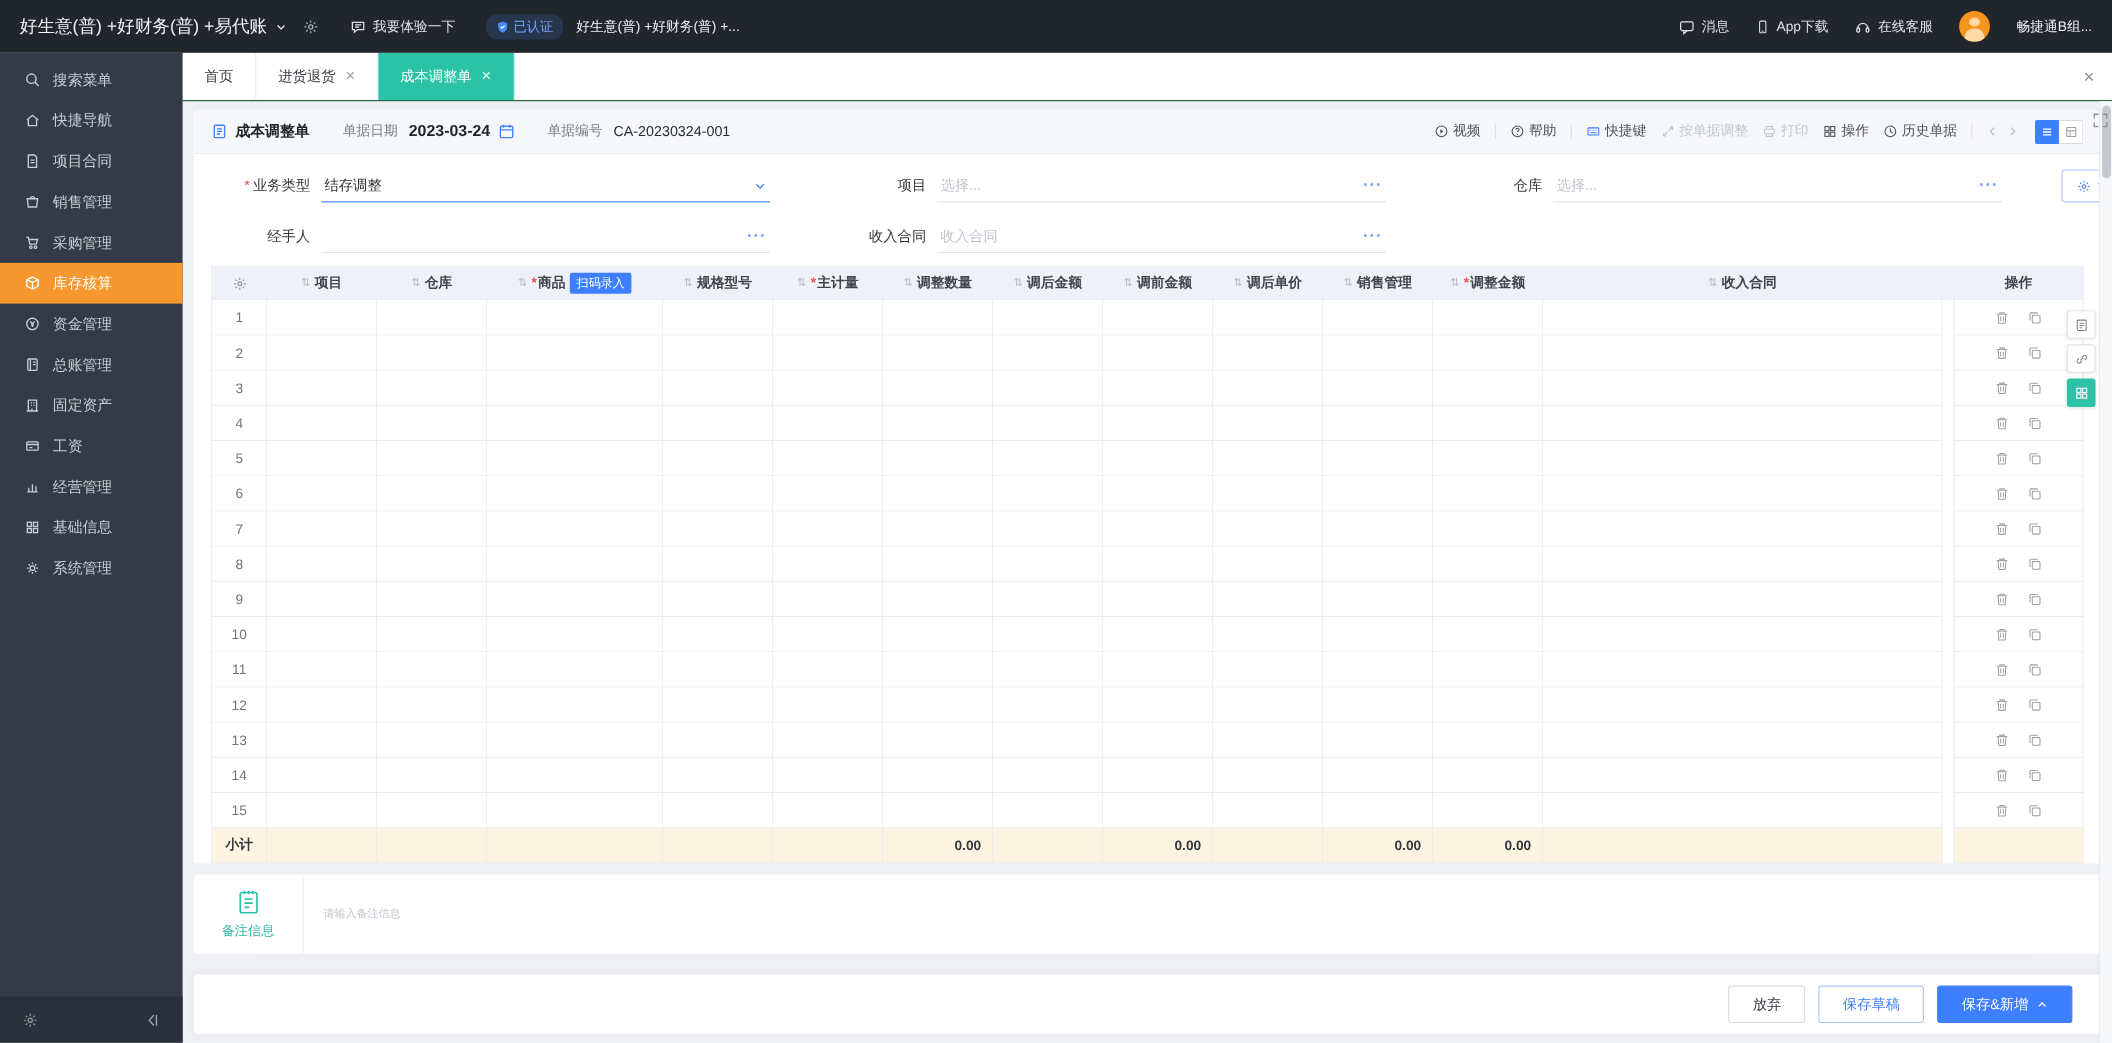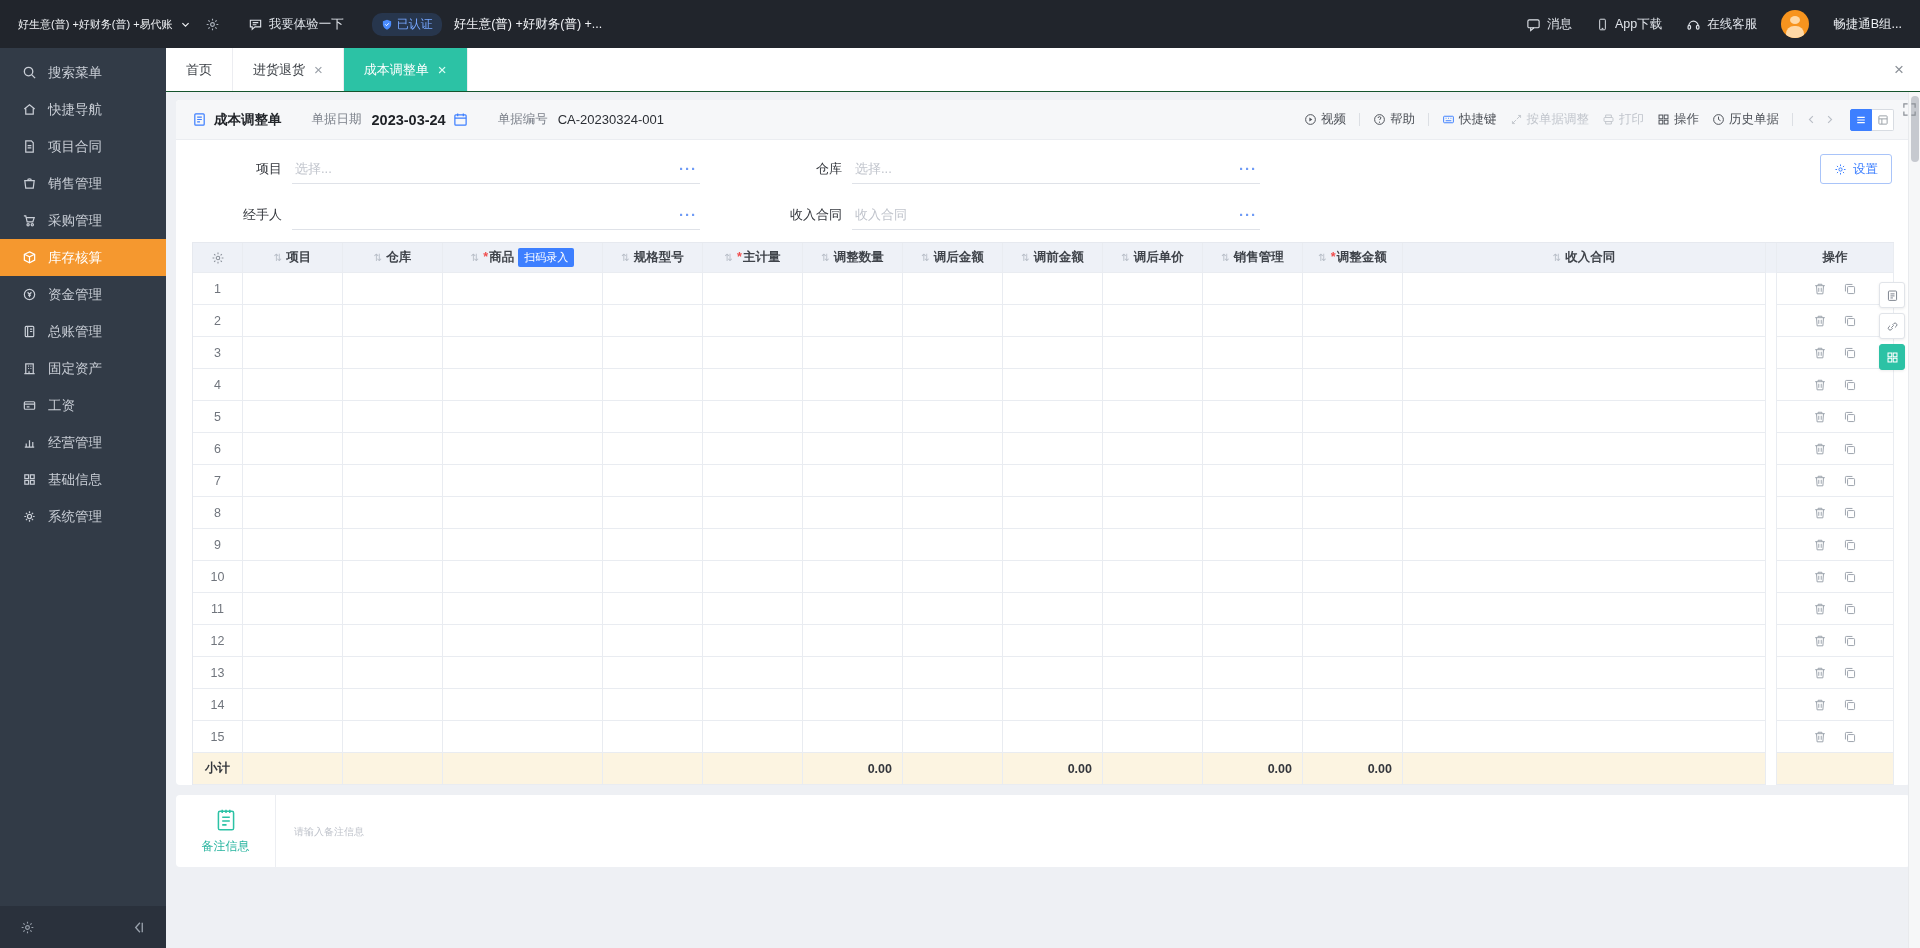--- a/index.html
+++ b/index.html
@@ -7,21 +7,21 @@
   body { font-family: "Liberation Sans", "DejaVu Sans", sans-serif; background: #eef0f4; overflow: hidden; }
   svg { display: block; }
   .app { position: relative; width: 1920px; height: 948px; overflow: hidden; }
 
   
   .topbar { position: absolute; top: 0; left: 0; right: 0; height: 48px; background: #21252c; display: flex; align-items: center; color: #dfe3e9; z-index: 40; }
   .logo { width: 166px; height: 48px; background: #2a2f38; display: flex; align-items: center; gap: 9px; padding: 0 12px; cursor: pointer; flex: 0 0 auto; }
   .logo-text { line-height: 1.25; }
   .logo-title { font-size: 12.5px; font-weight: bold; color: #fff; white-space: nowrap; }
   .logo-sub { font-size: 10.5px; color: #c3c9d2; }
-  .switcher { display: flex; align-items: center; gap: 7px; margin-left: 18px; font-size: 11px; color: #f0f2f5; cursor: pointer; white-space: nowrap; }
+  .switcher { display: flex; align-items: center; gap: 7px; margin-left: 18px; font-size: 16px; color: #f0f2f5; cursor: pointer; white-space: nowrap; }
   .tb-icon-btn { margin-left: 14px; color: #aeb5bf; cursor: pointer; }
   .trial { display: flex; align-items: center; gap: 6px; margin-left: 28px; font-size: 12.5px; cursor: pointer; white-space: nowrap; }
   .certified { display: flex; align-items: center; gap: 4px; margin-left: 28px; padding: 3px 9px; border-radius: 10px; background: rgba(74,140,255,.16); color: #76a6ff; font-size: 12px; cursor: pointer; white-space: nowrap; }
   .suffix { margin-left: 12px; font-size: 12.5px; color: #f0f2f5; white-space: nowrap; }
   .tb-right { margin-left: auto; display: flex; align-items: center; gap: 24px; padding-right: 18px; }
   .tb-item { display: flex; align-items: center; gap: 6px; font-size: 12.5px; color: #dfe3e9; cursor: pointer; white-space: nowrap; }
   .avatar { width: 28px; height: 28px; border-radius: 50%; background: #f7941e; position: relative; cursor: pointer; flex: 0 0 auto; overflow: hidden; }
   .avatar::before { content: ""; position: absolute; left: 9px; top: 6px; width: 10px; height: 8px; border-radius: 50%; background: #ffd9a6; }
   .avatar::after { content: ""; position: absolute; left: 5px; top: 16px; width: 18px; height: 12px; border-radius: 8px 8px 0 0; background: #ffd9a6; }
   .account { font-size: 12.5px; color: #eef1f5; cursor: pointer; white-space: nowrap; }
@@ -414,20 +414,29 @@
                     <path d="M2.5 6.5h11M6.5 6.5v7"></path>
                   </svg>
                 </span>
             </span>
           </div>
         </div>
 
         <div class="form-area">
           <div class="form-row">
             <div class="field">
+              <label class="required">业务类型</label>
+              <div class="control select-active">
+                <span>结存调整</span>
+                <svg width="12" height="12" viewBox="0 0 16 16" fill="none" stroke="#3d7fff" stroke-width="1.6">
+                    <path d="M3.5 6l4.5 4.5L12.5 6"></path>
+                  </svg>
+              </div>
+            </div>
+            <div class="field">
               <label>项目</label>
               <div class="control">
                 <span class="ph">选择...</span>
                 <span class="dots">···</span>
               </div>
             </div>
             <div class="field">
               <label>仓库</label>
               <div class="control">
                 <span class="ph">选择...</span>
@@ -921,20 +930,34 @@
         <div class="rm-left">
           <svg width="26" height="26" viewBox="0 0 24 24" fill="none" stroke="#2cc2a5" stroke-width="1.4">
               <rect x="5" y="4" width="14" height="17" rx="1.5"></rect>
               <path d="M8.5 2.5v3M12 2.5v3M15.5 2.5v3M8.5 9.5h7M8.5 13h7M8.5 16.5h4"></path>
             </svg>
           <span class="rm-label">备注信息</span>
         </div>
         <input class="rm-input" type="text" placeholder="请输入备注信息" style="">
       </section>
 
+      <section class="card footerbar">
+        <button class="btn">
+          <span>放弃</span>
+        </button>
+        <button class="btn btn-draft">
+          <span>保存草稿</span>
+        </button>
+        <button class="btn btn-primary">
+          <span>保存&amp;新增</span>
+          <svg width="11" height="11" viewBox="0 0 16 16" fill="none" stroke="currentColor" stroke-width="1.7">
+              <path d="M3.5 10l4.5-4.5L12.5 10"></path>
+            </svg>
+        </button>
+      </section>
     </div>
 
     <div class="float-panel">
       <span class="fp-btn">
         <svg width="13" height="13" viewBox="0 0 16 16" fill="none" stroke="currentColor" stroke-width="1.2">
             <rect x="3" y="2.5" width="10" height="11.5" rx="1"></rect>
             <path d="M5.5 6h5M5.5 8.5h5M5.5 11h3"></path>
           </svg>
       </span>
       <span class="fp-btn">

